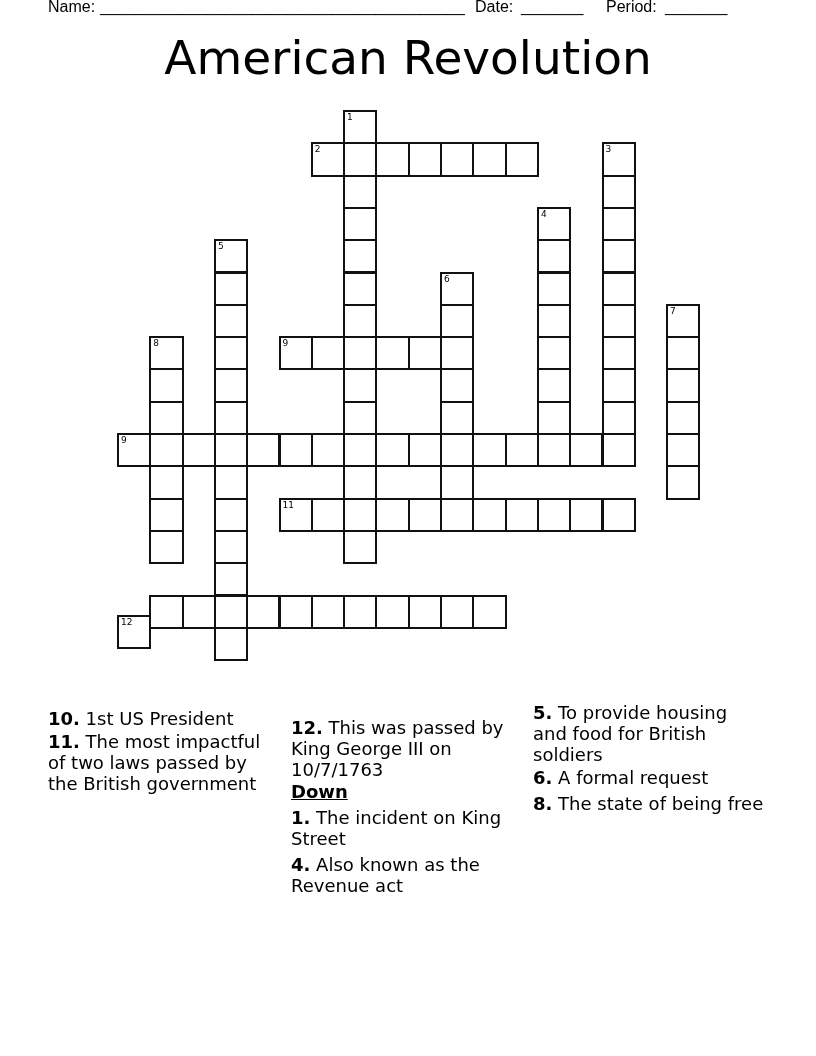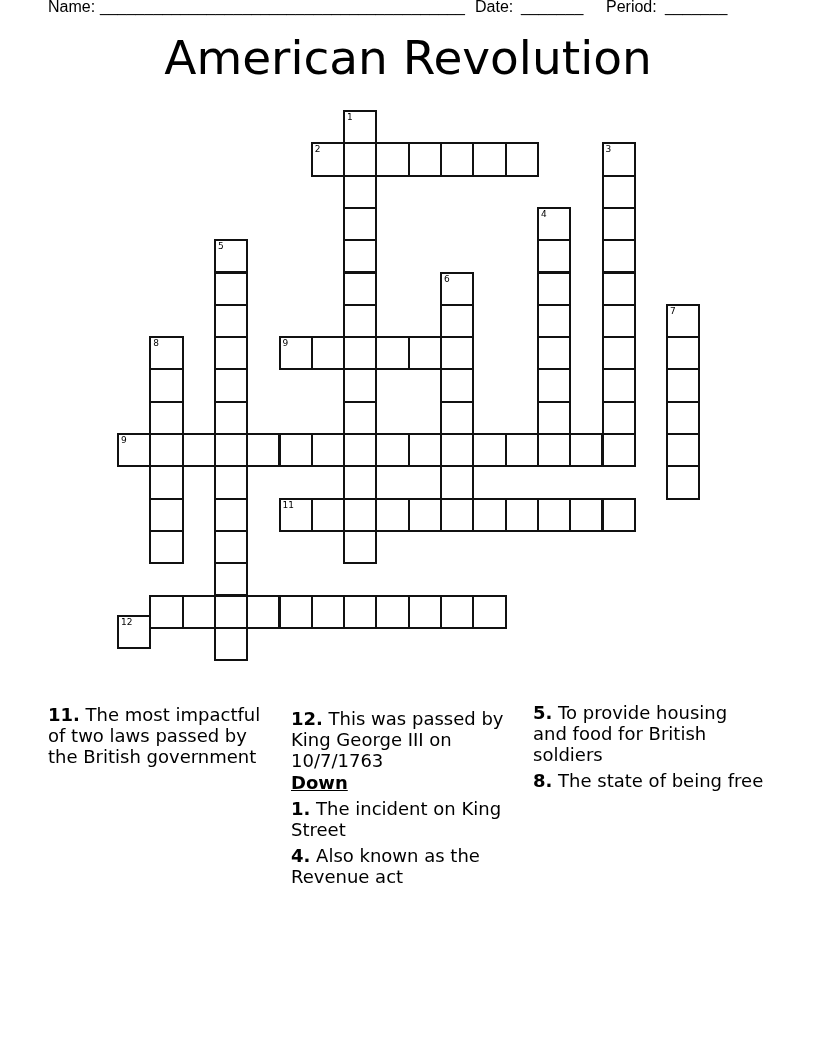--- a/index.html
+++ b/index.html
@@ -160,26 +160,28 @@
     <div class="cell" style="left: 278.5px; top: 594.5px;"></div>
     <div class="cell" style="left: 310.8px; top: 594.5px;"></div>
     <div class="cell" style="left: 343.1px; top: 594.5px;"></div>
     <div class="cell" style="left: 375.4px; top: 594.5px;"></div>
     <div class="cell" style="left: 407.7px; top: 594.5px;"></div>
     <div class="cell" style="left: 440px; top: 594.5px;"></div>
     <div class="cell" style="left: 472.3px; top: 594.5px;"></div>
   </div>
 
 <div class="clues col1">
+  <div class="clue" style="margin-top:6px"><b>10.</b><span> 1st US President</span></div>
   <div class="clue" style="margin-top:2px"><b>11.</b><span> The most impactful of two laws passed by the British government</span></div>
 </div>
 
 <div class="clues col2">
-  <div class="clue" style="margin-top:6px"><b>12.</b><span> This was passed by King George III on 10/7/1763</span></div>
+  <div class="clue" style="margin-top:15px"><b>12.</b><span> This was passed by King George III on 10/7/1763</span></div>
   <span class="h" style="margin-top:1px">Down</span>
   <div class="clue"><b>1.</b><span> The incident on King Street</span></div>
   <div class="clue"><b>4.</b><span> Also known as the Revenue act</span></div>
 </div>
 
 <div class="clues col3">
   <div class="clue" style="margin-top:0"><b>5.</b><span> To provide housing and food for British soldiers</span></div>
+  <div class="clue" style="margin-top:2px"><b>6.</b><span> A formal request</span></div>
   <div class="clue"><b>8.</b><span> The state of being free</span></div>
 </div>
 
 </body></html>

